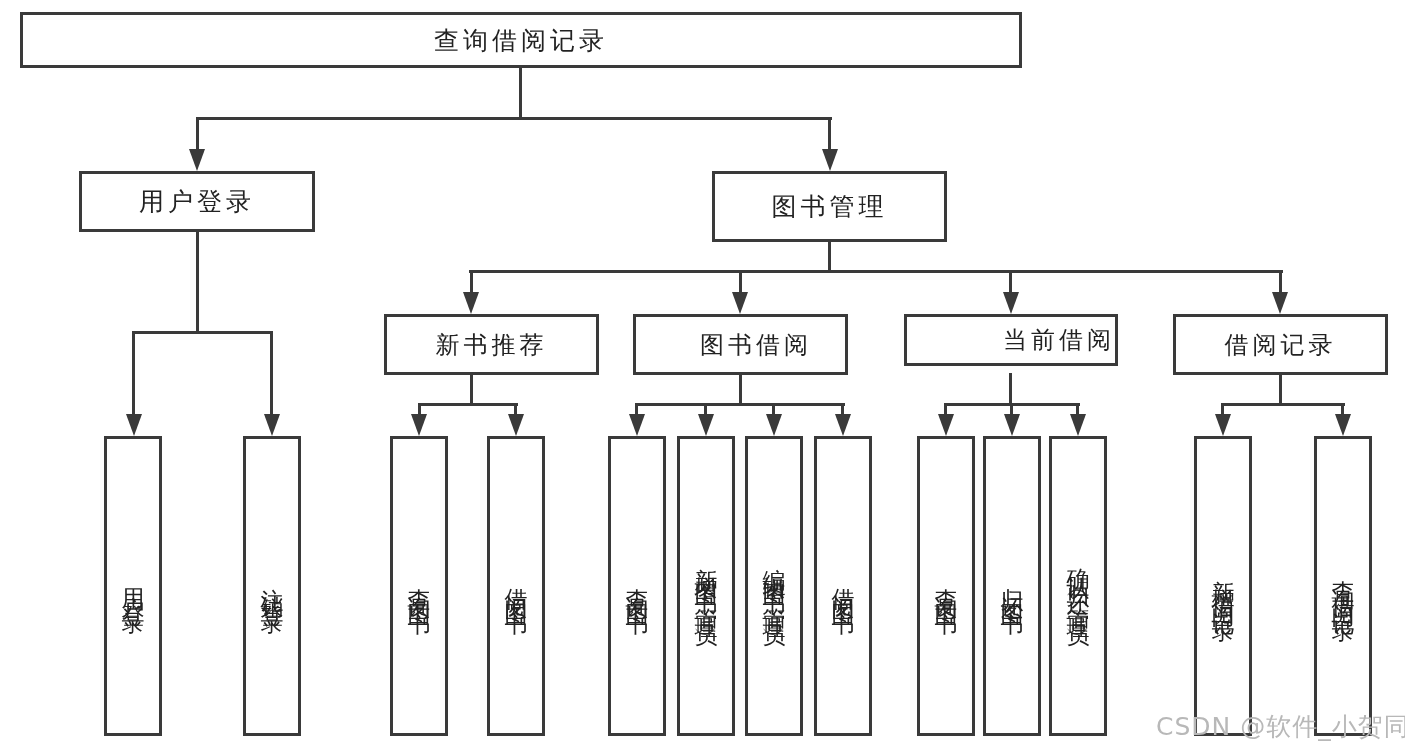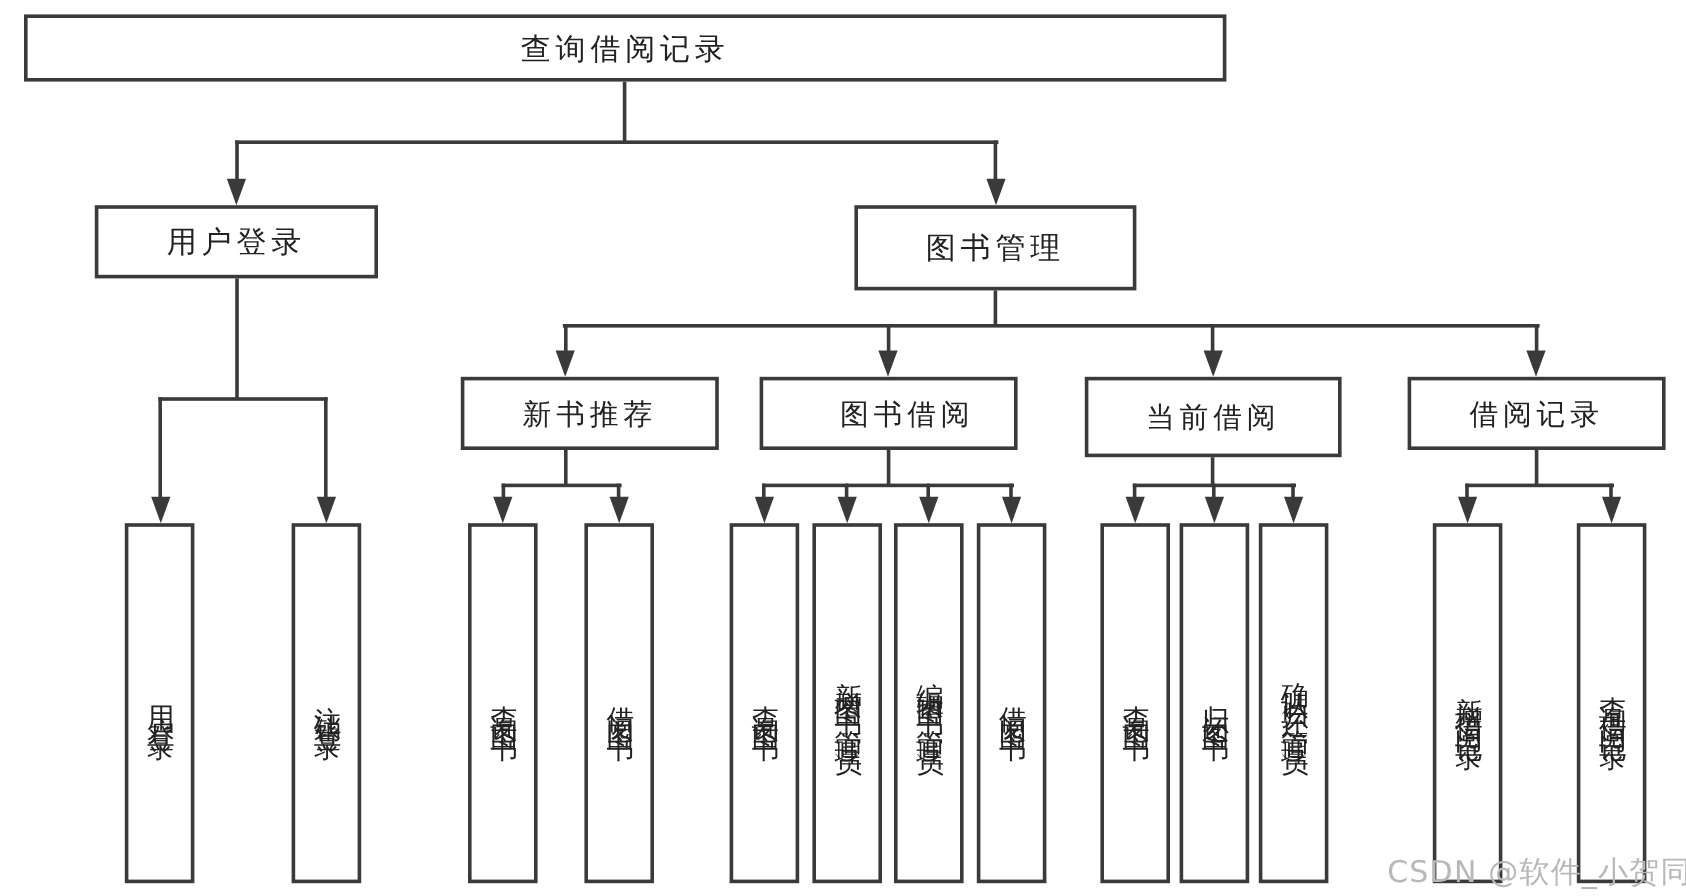--- a/index.html
+++ b/index.html
@@ -106,21 +106,21 @@
   <div class="arrow" style="left:1003px; top:292px;"></div>
   <div class="vline" style="left:1279px; top:270px; height:23px;"></div>
   <div class="arrow" style="left:1272px; top:292px;"></div>
 
   <div class="box" style="left:364px; top:314px; width:215px; height:61px;margin-left:20px;">
     <span class="hlabel midlabel">新书推荐</span>
   </div>
   <div class="box" style="left:633px; top:314px; width:215px; height:61px;padding-left:31px;">
     <span class="hlabel midlabel">图书借阅</span>
   </div>
-  <div class="box" style="left:904px; top:314px; width:214px; height:67px;">
+  <div class="box" style="left:904px; top:314px; width:214px; height:52px;justify-content:flex-end;">
     <span class="hlabel midlabel">当前借阅</span>
   </div>
   <div class="box" style="left:1173px; top:314px; width:215px; height:61px;">
     <span class="hlabel midlabel">借阅记录</span>
   </div>
 
   <div class="vline" style="left:470px; top:373px; height:32px;"></div>
   <div class="hline" style="left:418px; top:403px; width:100px;"></div>
   <div class="vline" style="left:418px; top:403px; height:12px;"></div>
   <div class="arrow" style="left:411px; top:414px;"></div>

